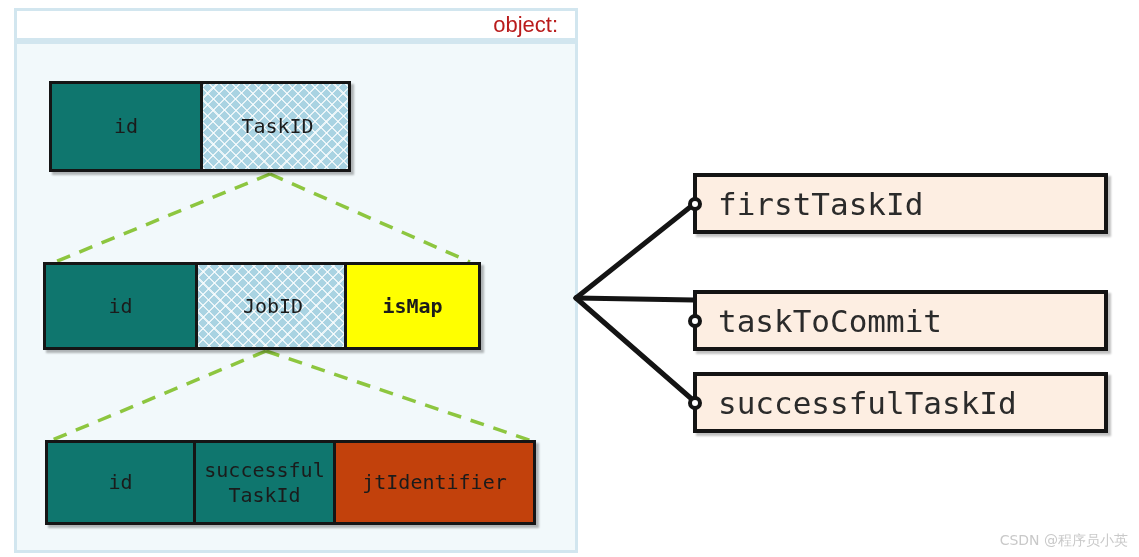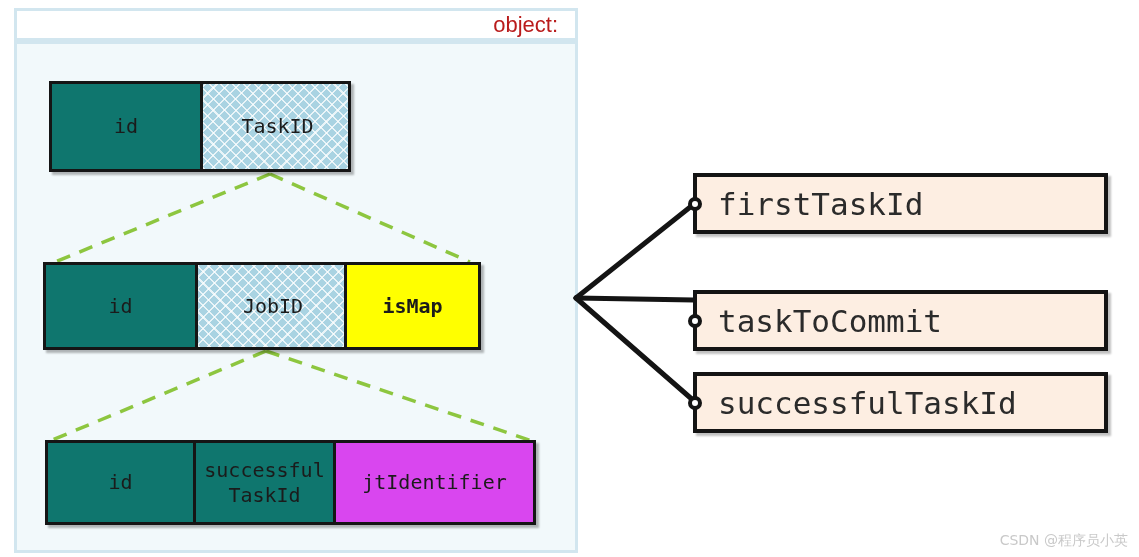--- a/index.html
+++ b/index.html
@@ -29,21 +29,21 @@
   .cell{display:flex;align-items:center;justify-content:center;text-align:center;
     font-family:"DejaVu Sans Mono","Liberation Mono",monospace;font-size:20px;color:#1b1b1b;
     box-sizing:border-box;word-break:break-all;line-height:1.25;padding:0 4px;}
   .cell + .cell{border-left:3px solid #151515;}
   .c-green{background:#0f766e;}
   .c-hatch{background-color:#a9d3e2;
     background-image:
       repeating-linear-gradient(45deg, rgba(255,255,255,.75) 0 1.5px, transparent 1.5px 8px),
       repeating-linear-gradient(-45deg, rgba(255,255,255,.75) 0 1.5px, transparent 1.5px 8px); padding-left: 8px;}
   .c-yellow{background:#ffff00;font-weight:bold;text-align:right;}
-  .c-white{background:#d946ef;}
+  .c-white{background:#c2410c;}
   .row-1 .cell{width:148px;}
   .row-2 .w-id{width:149px}.row-2 .w-job{width:149px}.row-2 .w-ismap{width:134px}
   .row-3 .w-id{width:145px}.row-3 .w-len{width:140px}.row-3 .w-jtid{width:200px}
 
   
   .ref-box{position:absolute;left:693px;width:415px;height:61px;background:#fdeee2;
     border:4px solid #141414;box-sizing:border-box;z-index:3;
     box-shadow:3px 3px 2px rgba(0,0,0,.25);
     display:flex;align-items:center;padding-left:21px;
     font-family:"DejaVu Sans Mono","Liberation Mono",monospace;font-size:31px;color:#2b2b2b;}

